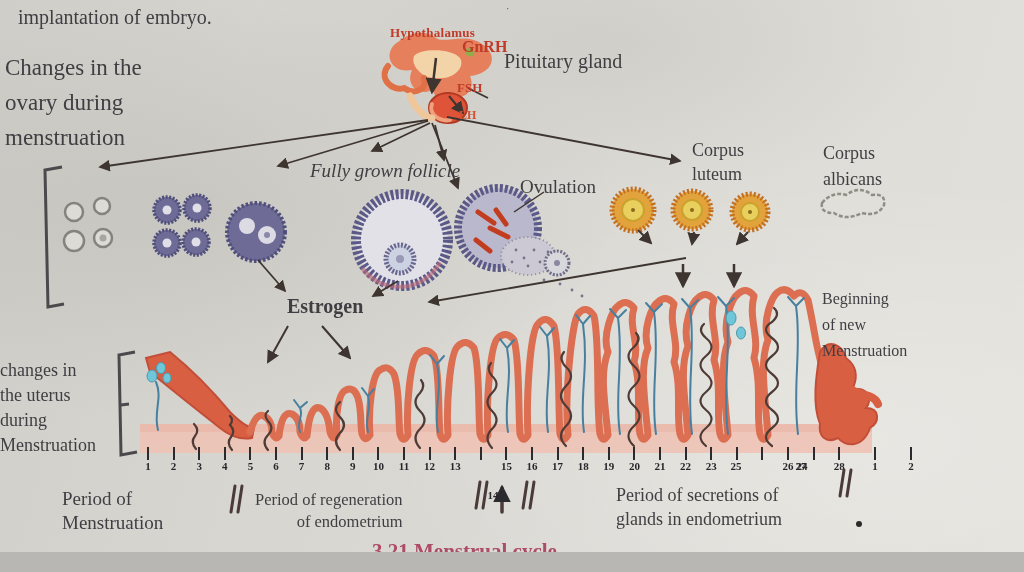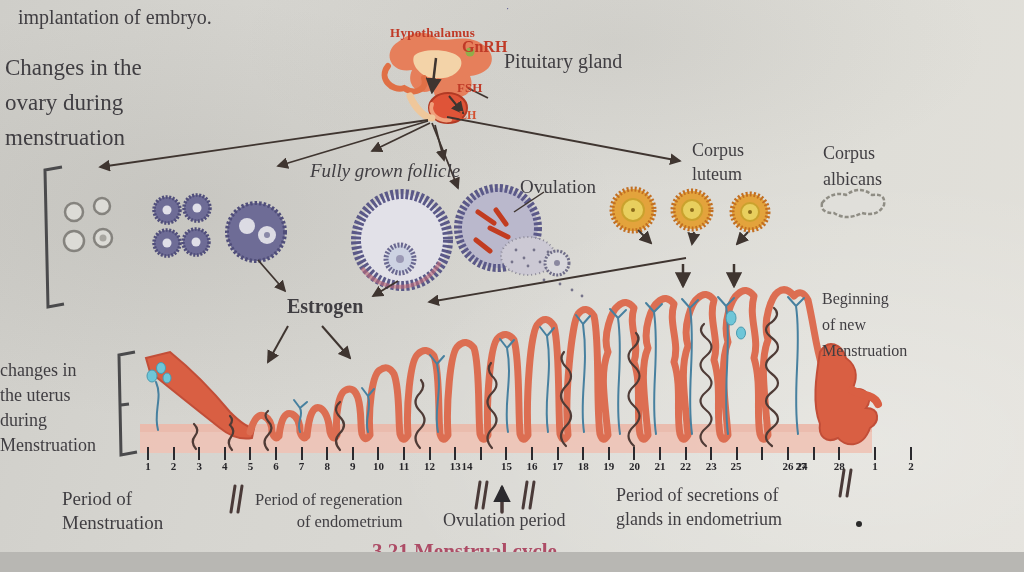--- a/index.html
+++ b/index.html
@@ -281,21 +281,21 @@
       <div class="day-num" style="left: 342.8px;">9</div>
       <div class="tick" style="left: 377.4px;"></div>
       <div class="day-num" style="left: 368.4px;">10</div>
       <div class="tick" style="left: 403px;"></div>
       <div class="day-num" style="left: 394px;">11</div>
       <div class="tick" style="left: 428.6px;"></div>
       <div class="day-num" style="left: 419.6px;">12</div>
       <div class="tick" style="left: 454.2px;"></div>
       <div class="day-num" style="left: 445.2px;">13</div>
       <div class="tick" style="left: 479.8px;"></div>
-      <div class="day-num" style="left: 457px;">14</div>
+      <div class="day-num" style="left: 483px; margin-top: 29px;">14</div>
       <div class="tick" style="left: 505.4px;"></div>
       <div class="day-num" style="left: 496.4px;">15</div>
       <div class="tick" style="left: 531px;"></div>
       <div class="day-num" style="left: 522px;">16</div>
       <div class="tick" style="left: 556.6px;"></div>
       <div class="day-num" style="left: 547.6px;">17</div>
       <div class="tick" style="left: 582.2px;"></div>
       <div class="day-num" style="left: 573.2px;">18</div>
       <div class="tick" style="left: 607.8px;"></div>
       <div class="day-num" style="left: 598.8px;">19</div>
@@ -320,18 +320,17 @@
       <div class="tick" style="left: 874px;"></div>
       <div class="day-num" style="left: 865px;">1</div>
       <div class="tick" style="left: 910px;"></div>
       <div class="day-num" style="left: 901px;">2</div>
     </div>
 
   <div class="txt ml" style="left:62px;top:487px;font-size:19px;line-height:24px;">Period of
 Menstruation</div>
   <div class="txt ml" style="left:255px;top:489px;font-size:16.5px;line-height:22px;text-align:right;">Period of regeneration
 of endometrium</div>
-  <div class="txt" style="left:443px;top:510px;font-size:18px;">Ovulation period</div>
   <div class="txt ml" style="left:616px;top:483px;font-size:18px;line-height:24px;">Period of secretions of
 glands in endometrium</div>
 
   <div class="txt caption" style="left:372px;top:539px;font-size:21px;">3.21 Menstrual cycle</div>
 </div>
 
 </body></html>

